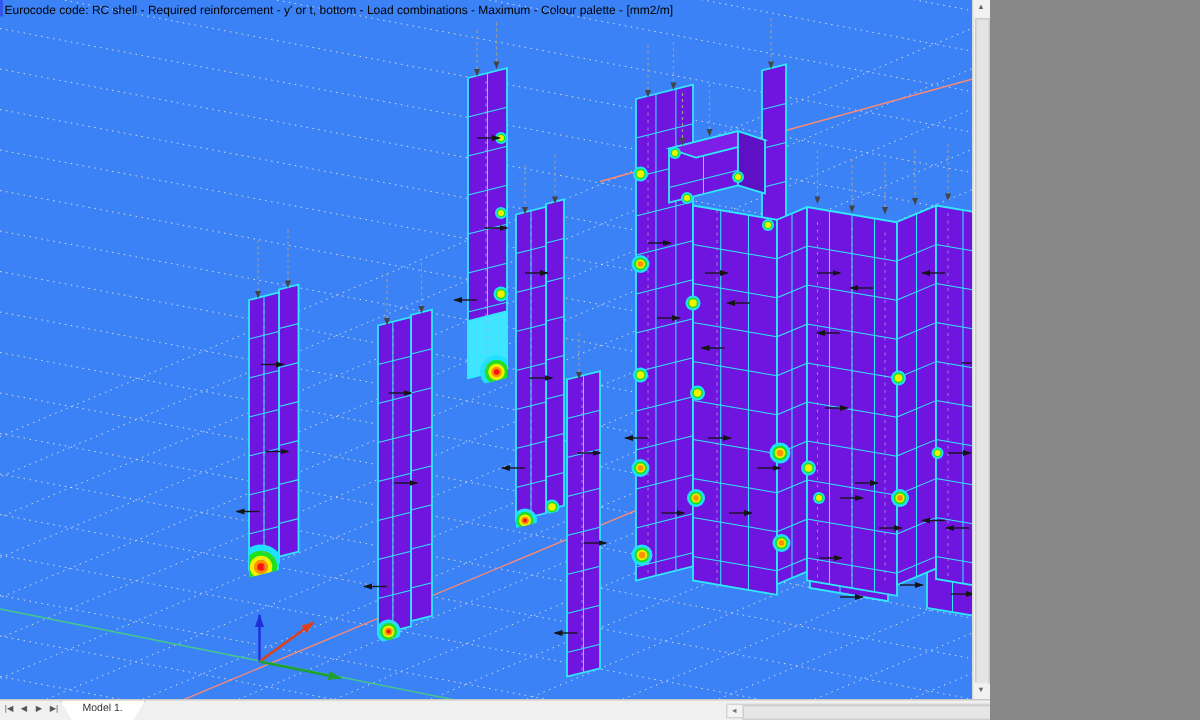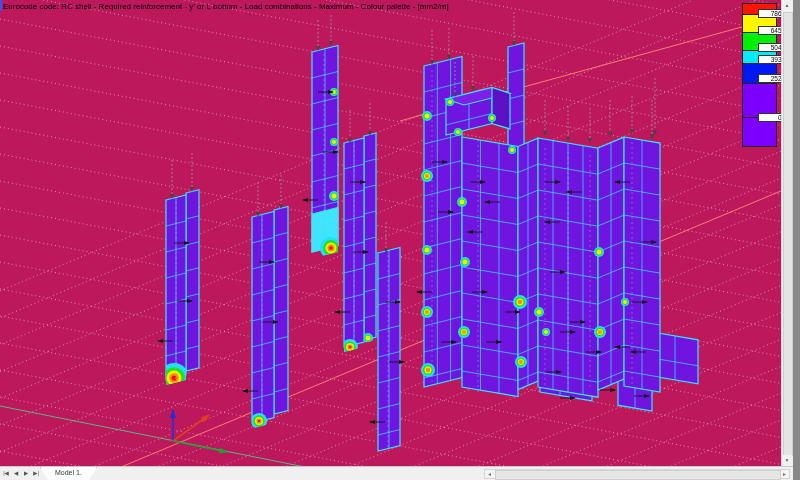--- a/index.html
+++ b/index.html
@@ -1,16 +1,16 @@
 <!DOCTYPE html>
 <html><head>
 <meta charset="utf-8">
 <style>
   html,body{margin:0;padding:0;background:#888;}
-  .app{position:relative;width:793px;height:480px;background:#be185d;overflow:hidden;
+  .app{position:relative;width:660px;height:480px;background:#3b82f6;overflow:hidden;
        font-family:"Liberation Sans",sans-serif;}
   #scene{position:absolute;left:0;top:0;}
   .title{position:absolute;left:3px;top:2px;font-size:8px;color:#000;white-space:nowrap;z-index:5;}
   .blue-edge{position:absolute;left:0;top:0;width:2px;height:11px;background:#3355ee;z-index:6;}
   
   .legend{position:absolute;left:742px;top:3px;width:50px;z-index:7;}
   .legend-col{position:absolute;left:0;top:0;width:33px;border:1px solid #222;}
   .legend-band{width:100%;border-bottom:1px solid #222;}
   .legend-band:last-child{border-bottom:none;}
   .legend-label{position:absolute;left:16px;width:32px;height:9px;background:#fff;border:1px solid #333;

